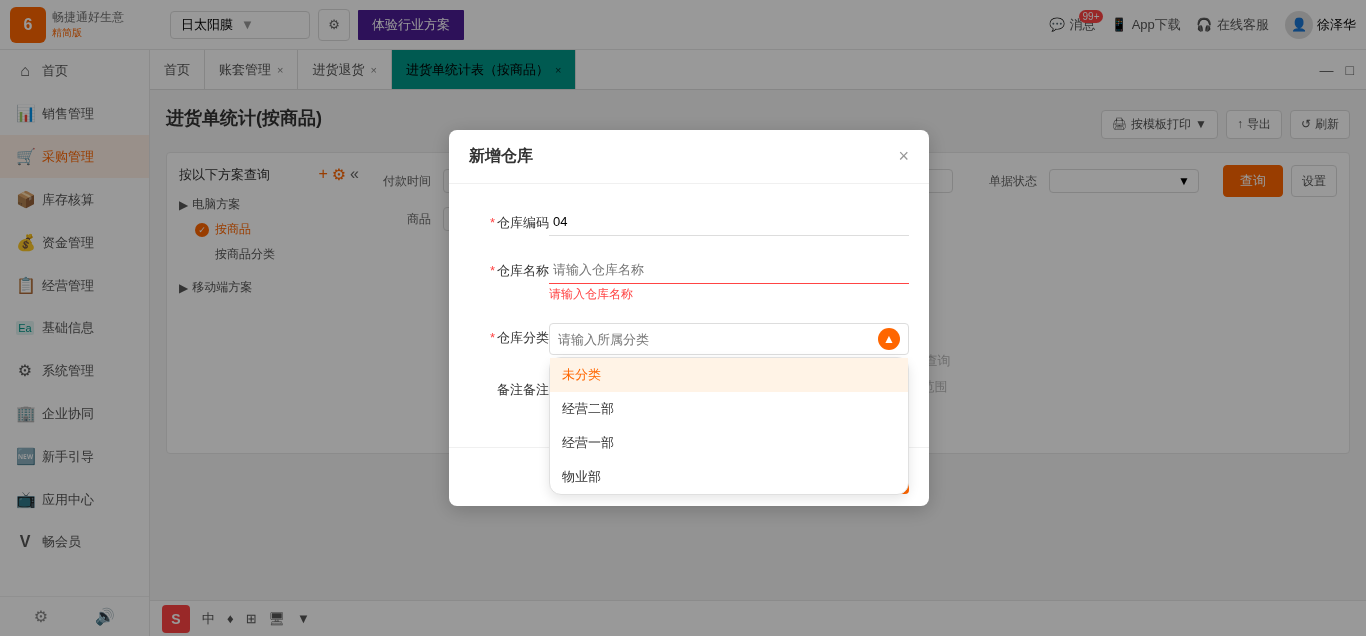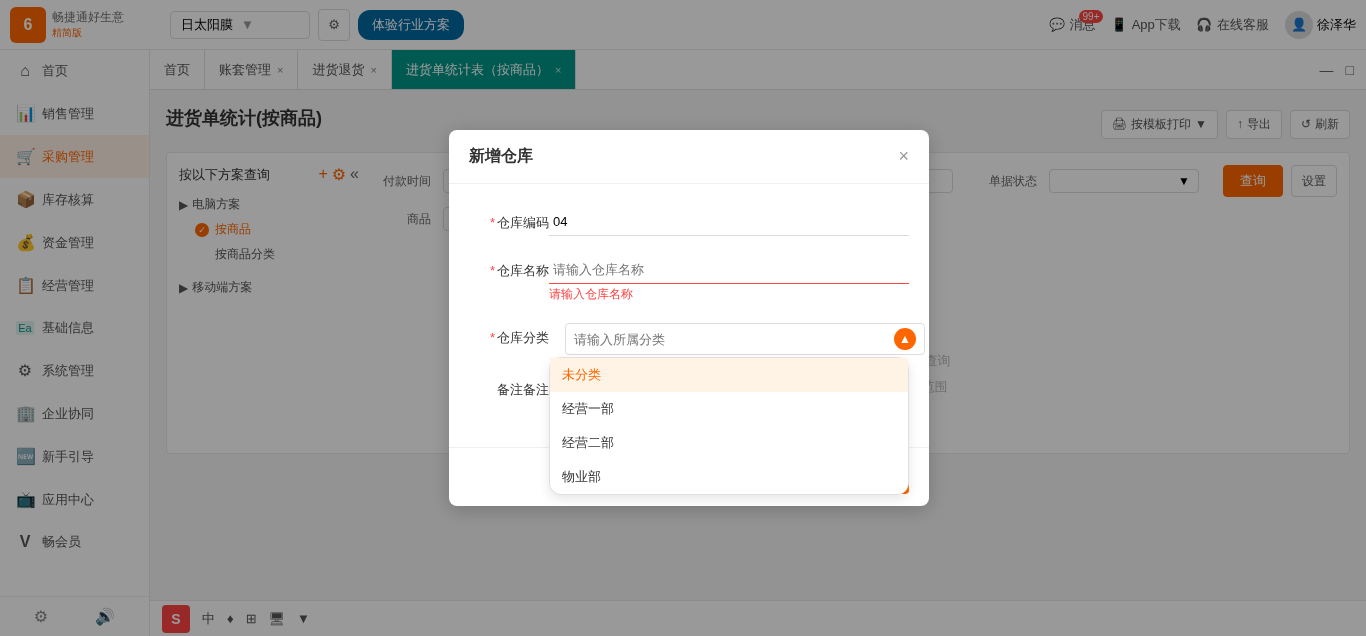--- a/index.html
+++ b/index.html
@@ -35,22 +35,22 @@
       padding: 4px 10px; cursor: pointer; background: #fff;
       min-width: 140px;
     }
     .settings-btn {
       width: 32px; height: 32px;
       display: flex; align-items: center; justify-content: center;
       border: 1px solid #ddd; border-radius: 4px; cursor: pointer;
       margin: 0 8px; color: #666;
     }
     .trial-btn {
-      background: #0369a1; color: #fff; border: none;
-      padding: 6px 14px; border-radius: 12px; cursor: pointer;
+      background: #4c1d95; color: #fff; border: none;
+      padding: 6px 14px; border-radius: 1px; cursor: pointer;
       font-size: 13px;
     }
     .header-right {
       margin-left: auto; display: flex; align-items: center; gap: 16px;
     }
     .header-icon-item {
       display: flex; align-items: center; gap: 4px; cursor: pointer; color: #555; font-size: 13px;
       position: relative;
     }
     .badge {
@@ -89,21 +89,21 @@
       height: 40px; background: #fff;
       display: flex; align-items: stretch;
       border-bottom: 1px solid #e0e0e0;
     }
     .tab {
       display: flex; align-items: center; gap: 6px;
       padding: 0 14px; cursor: pointer; font-size: 13px;
       border-right: 1px solid #e0e0e0; color: #555;
       white-space: nowrap;
     }
-    .tab.active { background: #009688; color: #ffffff; }
+    .tab.active { background: #009688; color: #000000; }
     .tab .close-tab { font-size: 11px; opacity: 0.7; cursor: pointer; }
     .tab-spacer { flex: 1; }
     .tab-controls { display: flex; align-items: center; padding: 0 8px; gap: 4px; }
     .tab-ctrl-btn { cursor: pointer; color: #666; font-size: 14px; padding: 4px; }
 
     
     .page-area { flex: 1; padding: 16px; overflow: auto; position: relative; }
     .page-title { font-size: 18px; color: #333; font-weight: bold; margin-bottom: 12px; }
     .page-toolbar {
       display: flex; justify-content: flex-end; gap: 8px;
@@ -191,21 +191,20 @@
       width: 100%; border: none; border-bottom: 1px solid #ddd;
       padding: 6px 4px; font-size: 13px; outline: none; background: transparent;
     }
     .form-input.error-border { border-bottom-color: #ff4444; }
     .error-msg { font-size: 12px; color: #ff4444; margin-top: 2px; }
     .category-input-wrap {
       width: 100%; border: 1px solid #ddd; border-radius: 4px;
       display: flex; align-items: center;
       padding: 4px 8px; background: #fff;
       position: relative;
-      margin-left: 16px;
     }
     .category-input-wrap input {
       flex: 1; border: none; outline: none; font-size: 13px; background: transparent;
     }
     .category-up-btn {
       background: #ff6600; color: #fff;
       border: none; border-radius: 50%; width: 22px; height: 22px;
       display: flex; align-items: center; justify-content: center;
       cursor: pointer; font-size: 12px; flex-shrink: 0;
     }
@@ -519,22 +518,22 @@
           <span class="required">*</span><span>仓库分类</span>
         </div>
         <div class="form-field" style="position:relative;">
           <div class="category-input-wrap">
             <input type="text" placeholder="请输入所属分类" style="">
             <button class="category-up-btn">▲</button>
           </div>
 
           <div class="dropdown-list">
             <div class="dropdown-item selected">未分类</div>
+            <div class="dropdown-item">经营二部</div>
             <div class="dropdown-item">经营一部</div>
-            <div class="dropdown-item">经营二部</div>
             <div class="dropdown-item">物业部</div>
           </div>
         </div>
       </div>
 
       <div class="form-row">
         <div class="form-label">
           <span>备注</span>备注
         </div>
         <div class="form-field">

